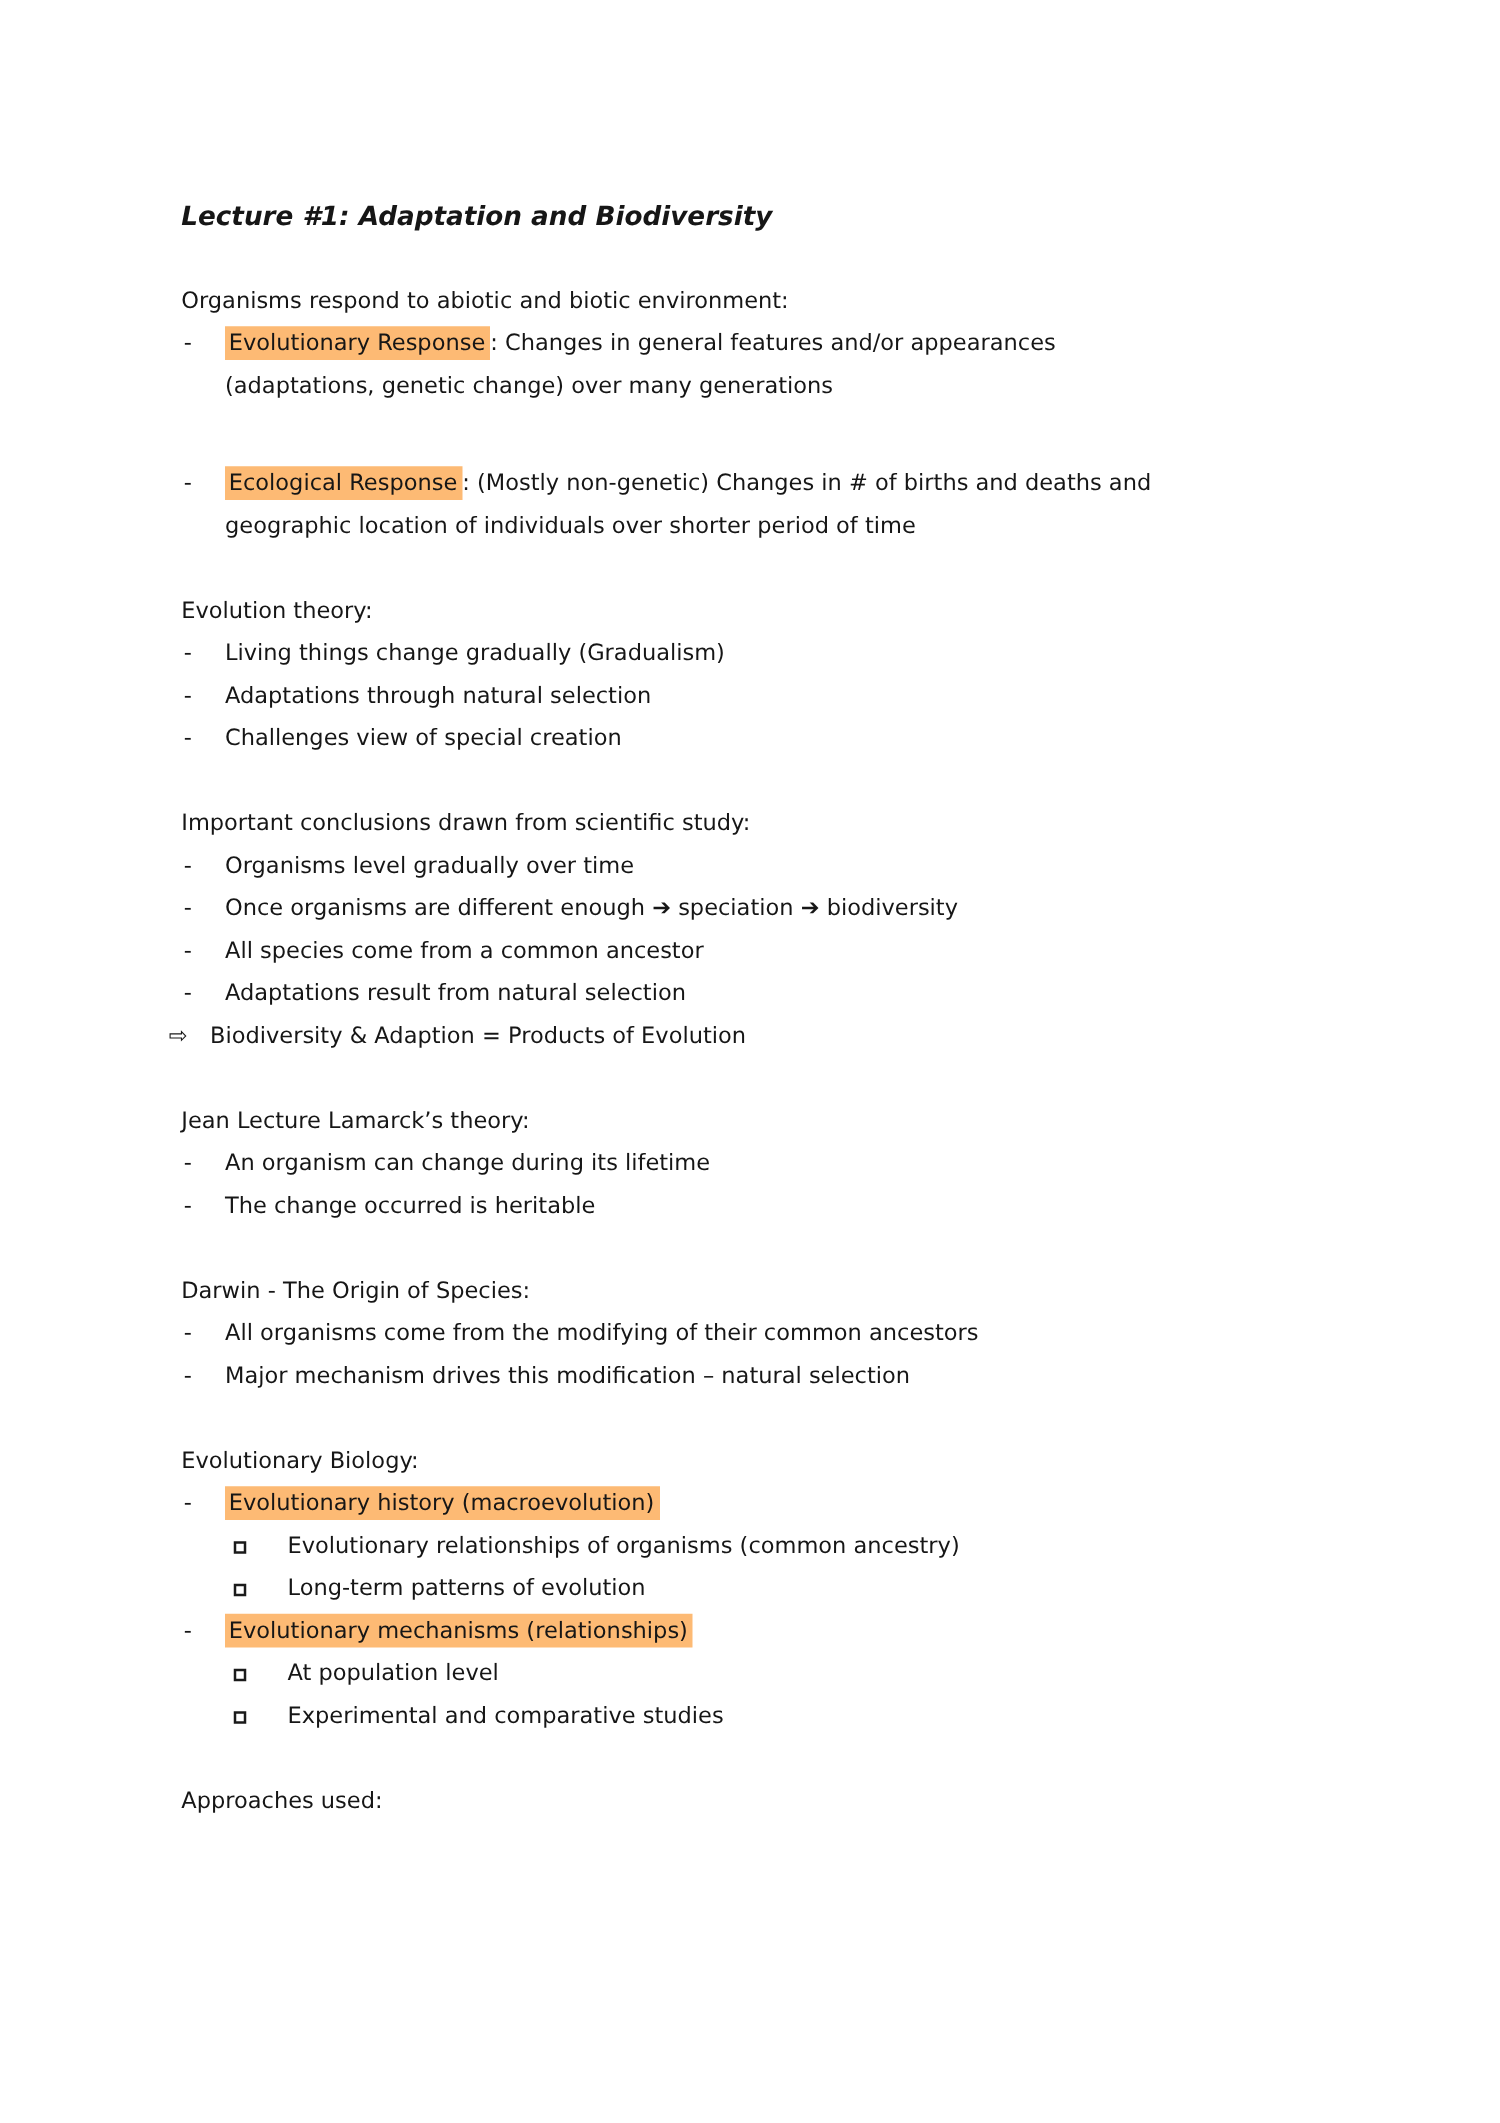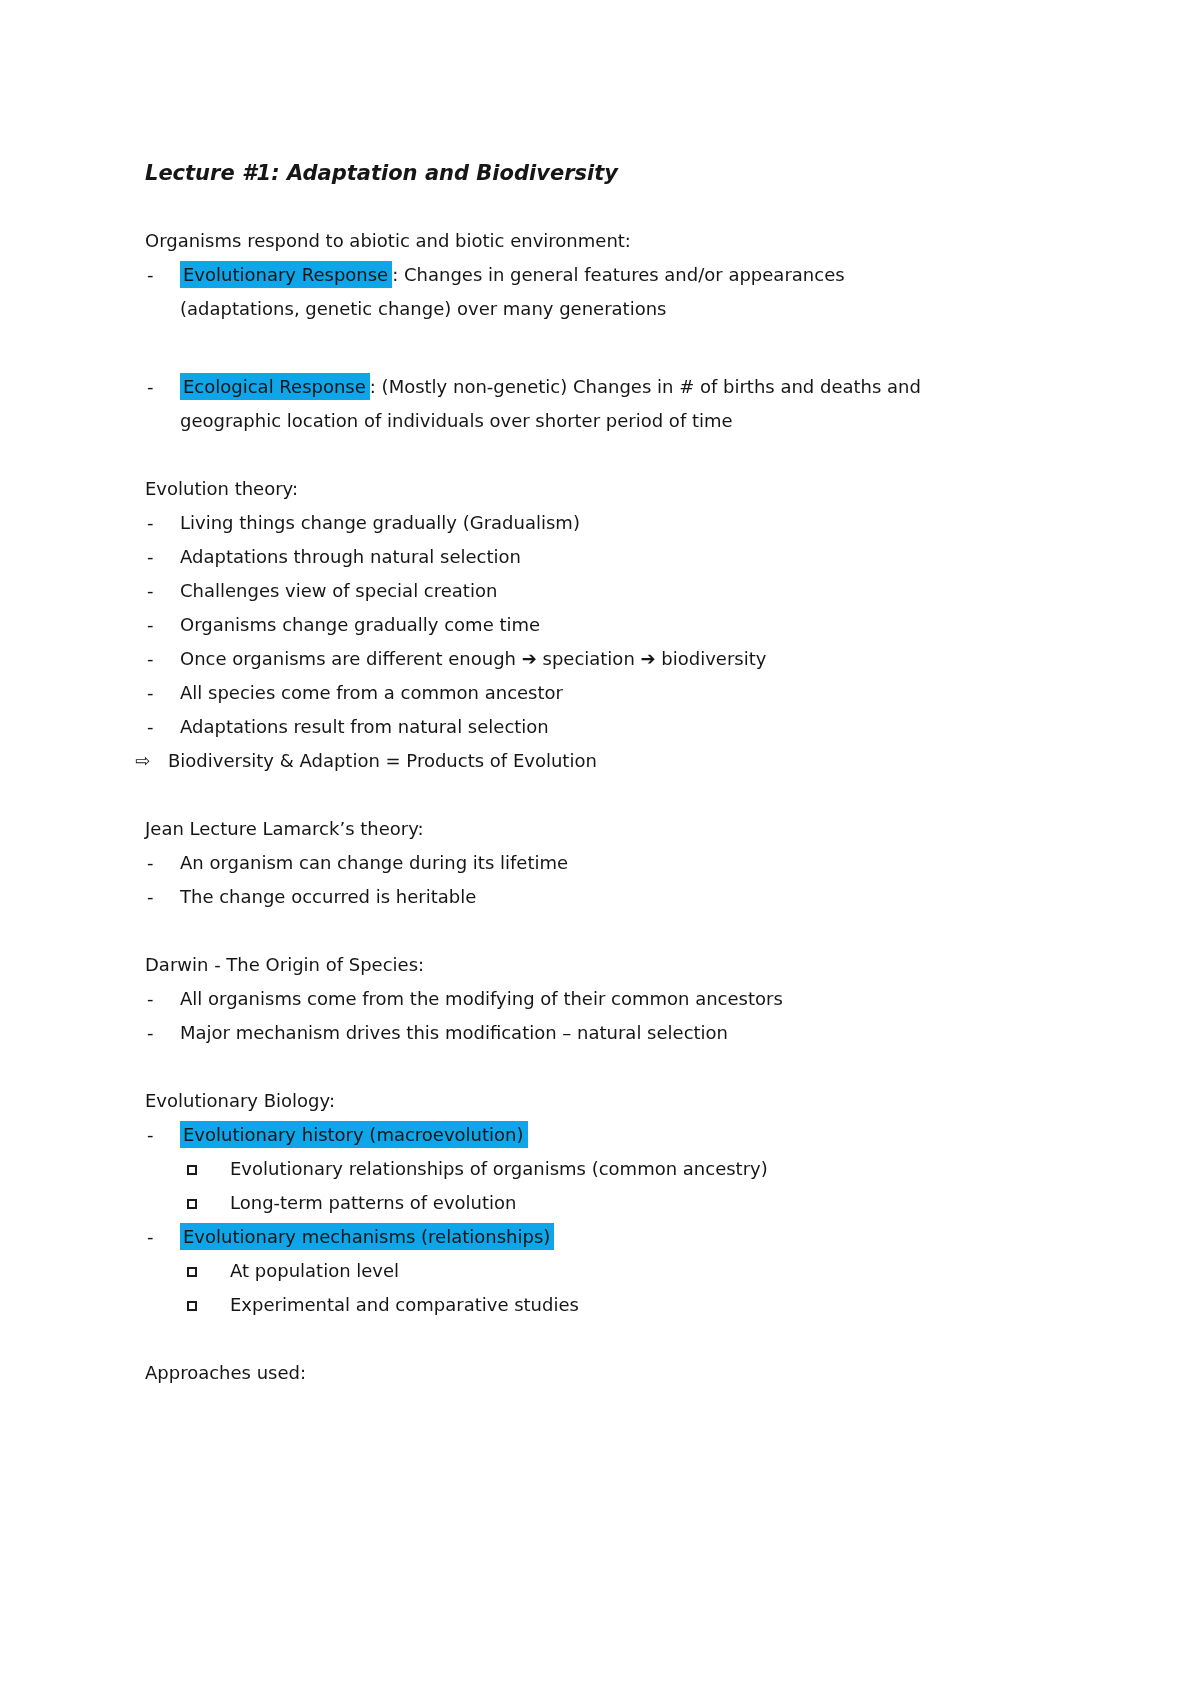--- a/index.html
+++ b/index.html
@@ -58,21 +58,21 @@
     position: absolute;
     left: 42px;
     top: 13px;
     width: 6px;
     height: 6px;
     border: 2px solid #1a1a1a;
     background: #ffffff;
     display: block;
   }
   .hl {
-    background: #0ea5e9;
+    background: #fdba74;
     padding: 3px 4px 3px 3px;
   }
 </style>
 </head>
 <body>
 
 <div class="page">
 
   <h1 class="title">Lecture #1: Adaptation and Biodiversity</h1>
 
@@ -93,23 +93,24 @@
   </div>
   <div class="li">
     <span class="marker">-</span>
     <span class="li-text">Adaptations through natural selection</span>
   </div>
   <div class="li">
     <span class="marker">-</span>
     <span class="li-text">Challenges view of special creation</span>
   </div>
 
+  <p class="sec-head">Important conclusions drawn from scientific study:</p>
   <div class="li">
     <span class="marker">-</span>
-    <span class="li-text">Organisms change gradually come time</span>
+    <span class="li-text">Organisms level gradually over time</span>
   </div>
   <div class="li">
     <span class="marker">-</span>
     <span class="li-text">Once organisms are different enough ➔ speciation ➔ biodiversity</span>
   </div>
   <div class="li">
     <span class="marker">-</span>
     <span class="li-text">All species come from a common ancestor</span>
   </div>
   <div class="li">

